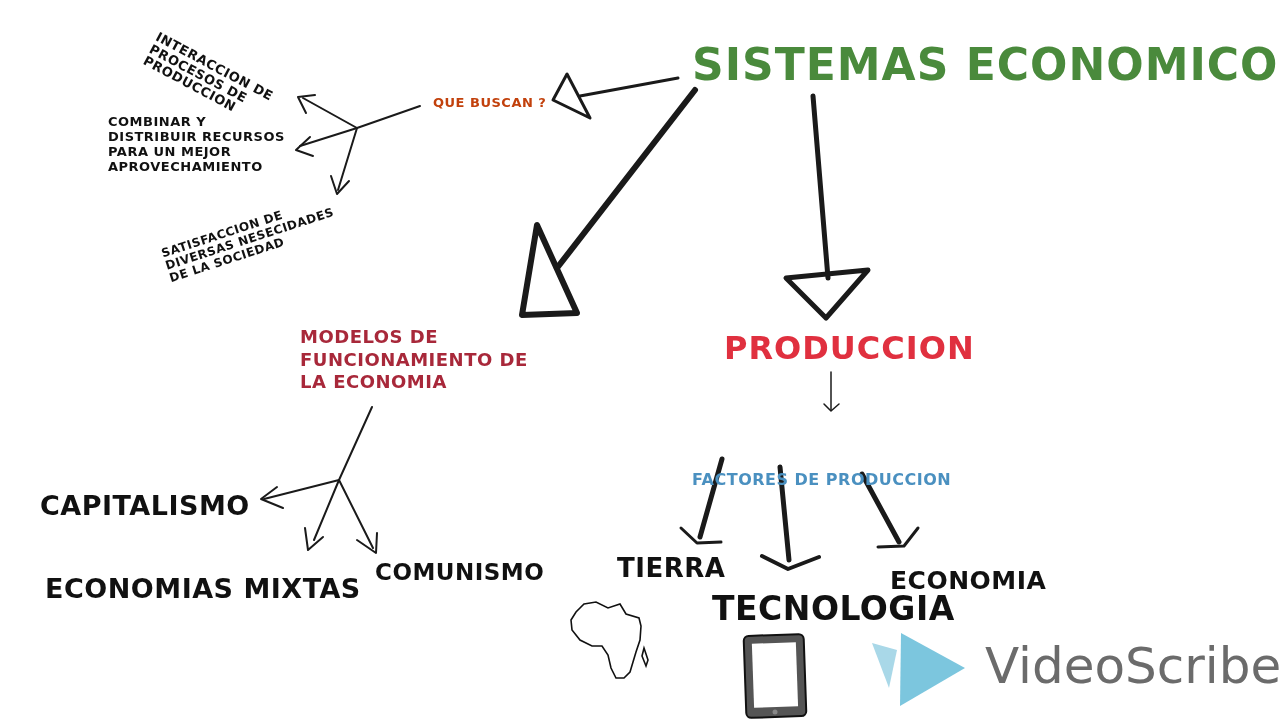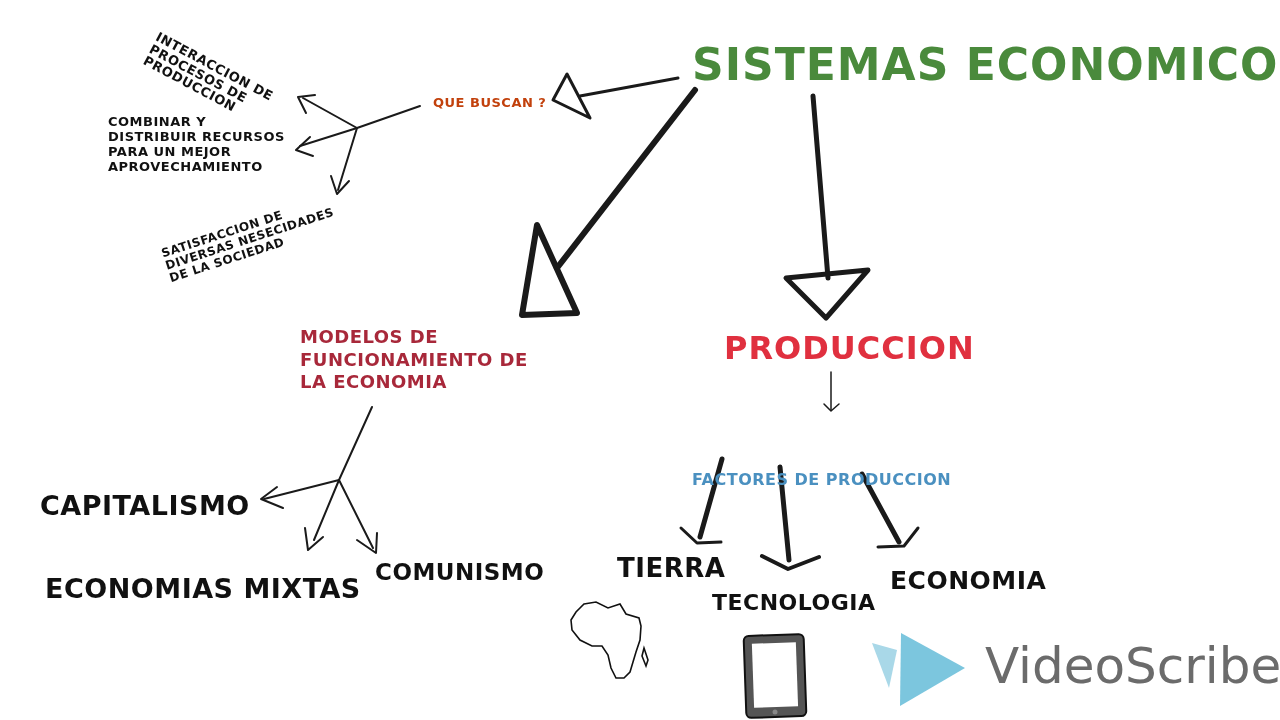--- a/index.html
+++ b/index.html
@@ -11,21 +11,21 @@
   #r1 { left:160px; top:30px; font-size:13px; color:#111; transform:rotate(28deg); transform-origin:left top; line-height:1.05; }
   #r2 { left:108px; top:115px; font-size:13px; color:#111; }
   #r3 { left:160px; top:248px; font-size:12px; color:#111; transform:rotate(-18deg); transform-origin:left top; line-height:1.1; }
   #modelos { left:300px; top:326px; font-size:18px; color:#a8283a; line-height:1.25; }
   #prod { left:724px; top:330px; font-size:32px; color:#e0303f; letter-spacing:1px; }
   #factores { left:692px; top:423px; font-size:16px; color:#4a90c0;margin-top:48px; }
   #capi { left:40px; top:490px; font-size:27px; color:#111; }
   #mixtas { left:45px; top:573px; font-size:27px; color:#111; }
   #comu { left:375px; top:559px; font-size:23px; color:#111; }
   #tierra { left:617px; top:554px; font-size:26px; color:#111;text-align:center; }
-  #tecno { left:712px; top:590px; font-size:22px; color:#111;text-align:center; }
+  #tecno { left:712px; top:590px; font-size:33px; color:#111;text-align:center; }
   #trabajo { left:890px; top:567px; font-size:25px; color:#111; }
   #brand { left:985px; top:638px; font-size:50px; color:#6b6b6b; font-weight:normal; letter-spacing:0; }
   svg { position:absolute; left:0; top:0; }
 </style>
 </head>
 <body>
 
 <svg width="1280" height="720">
   <g stroke="#1a1a1a" fill="none" stroke-linecap="round" stroke-linejoin="round">
 

